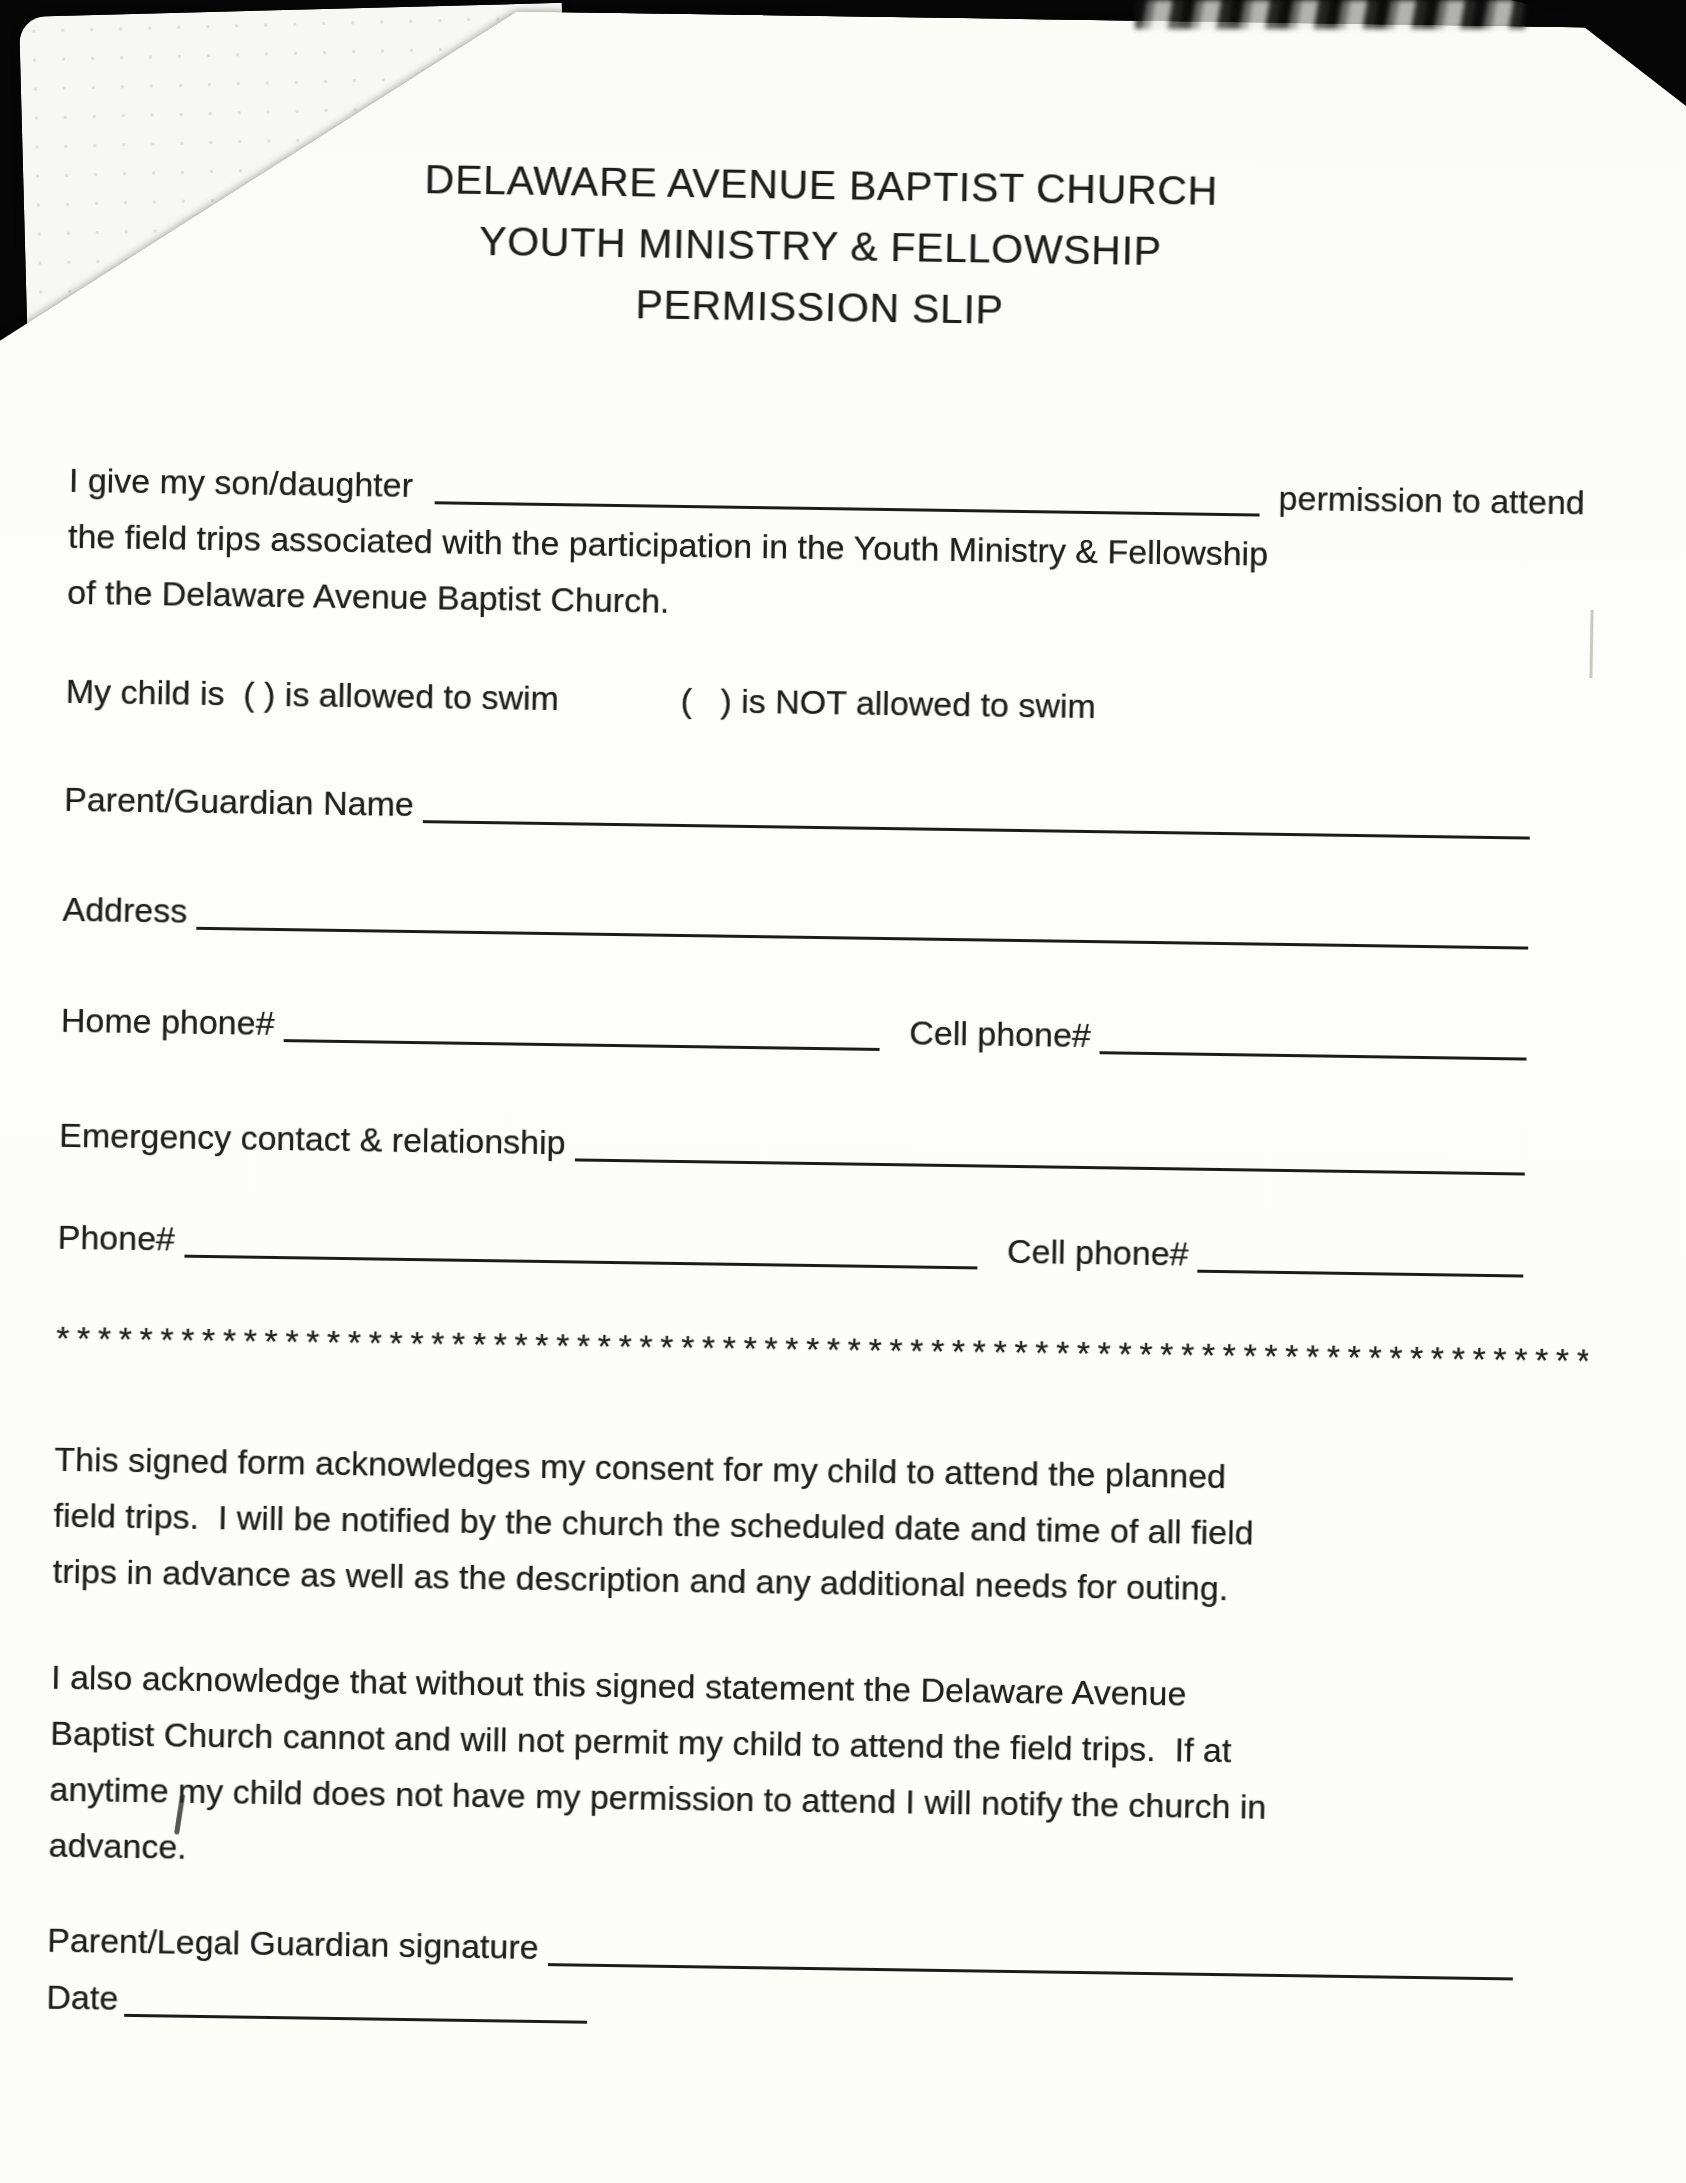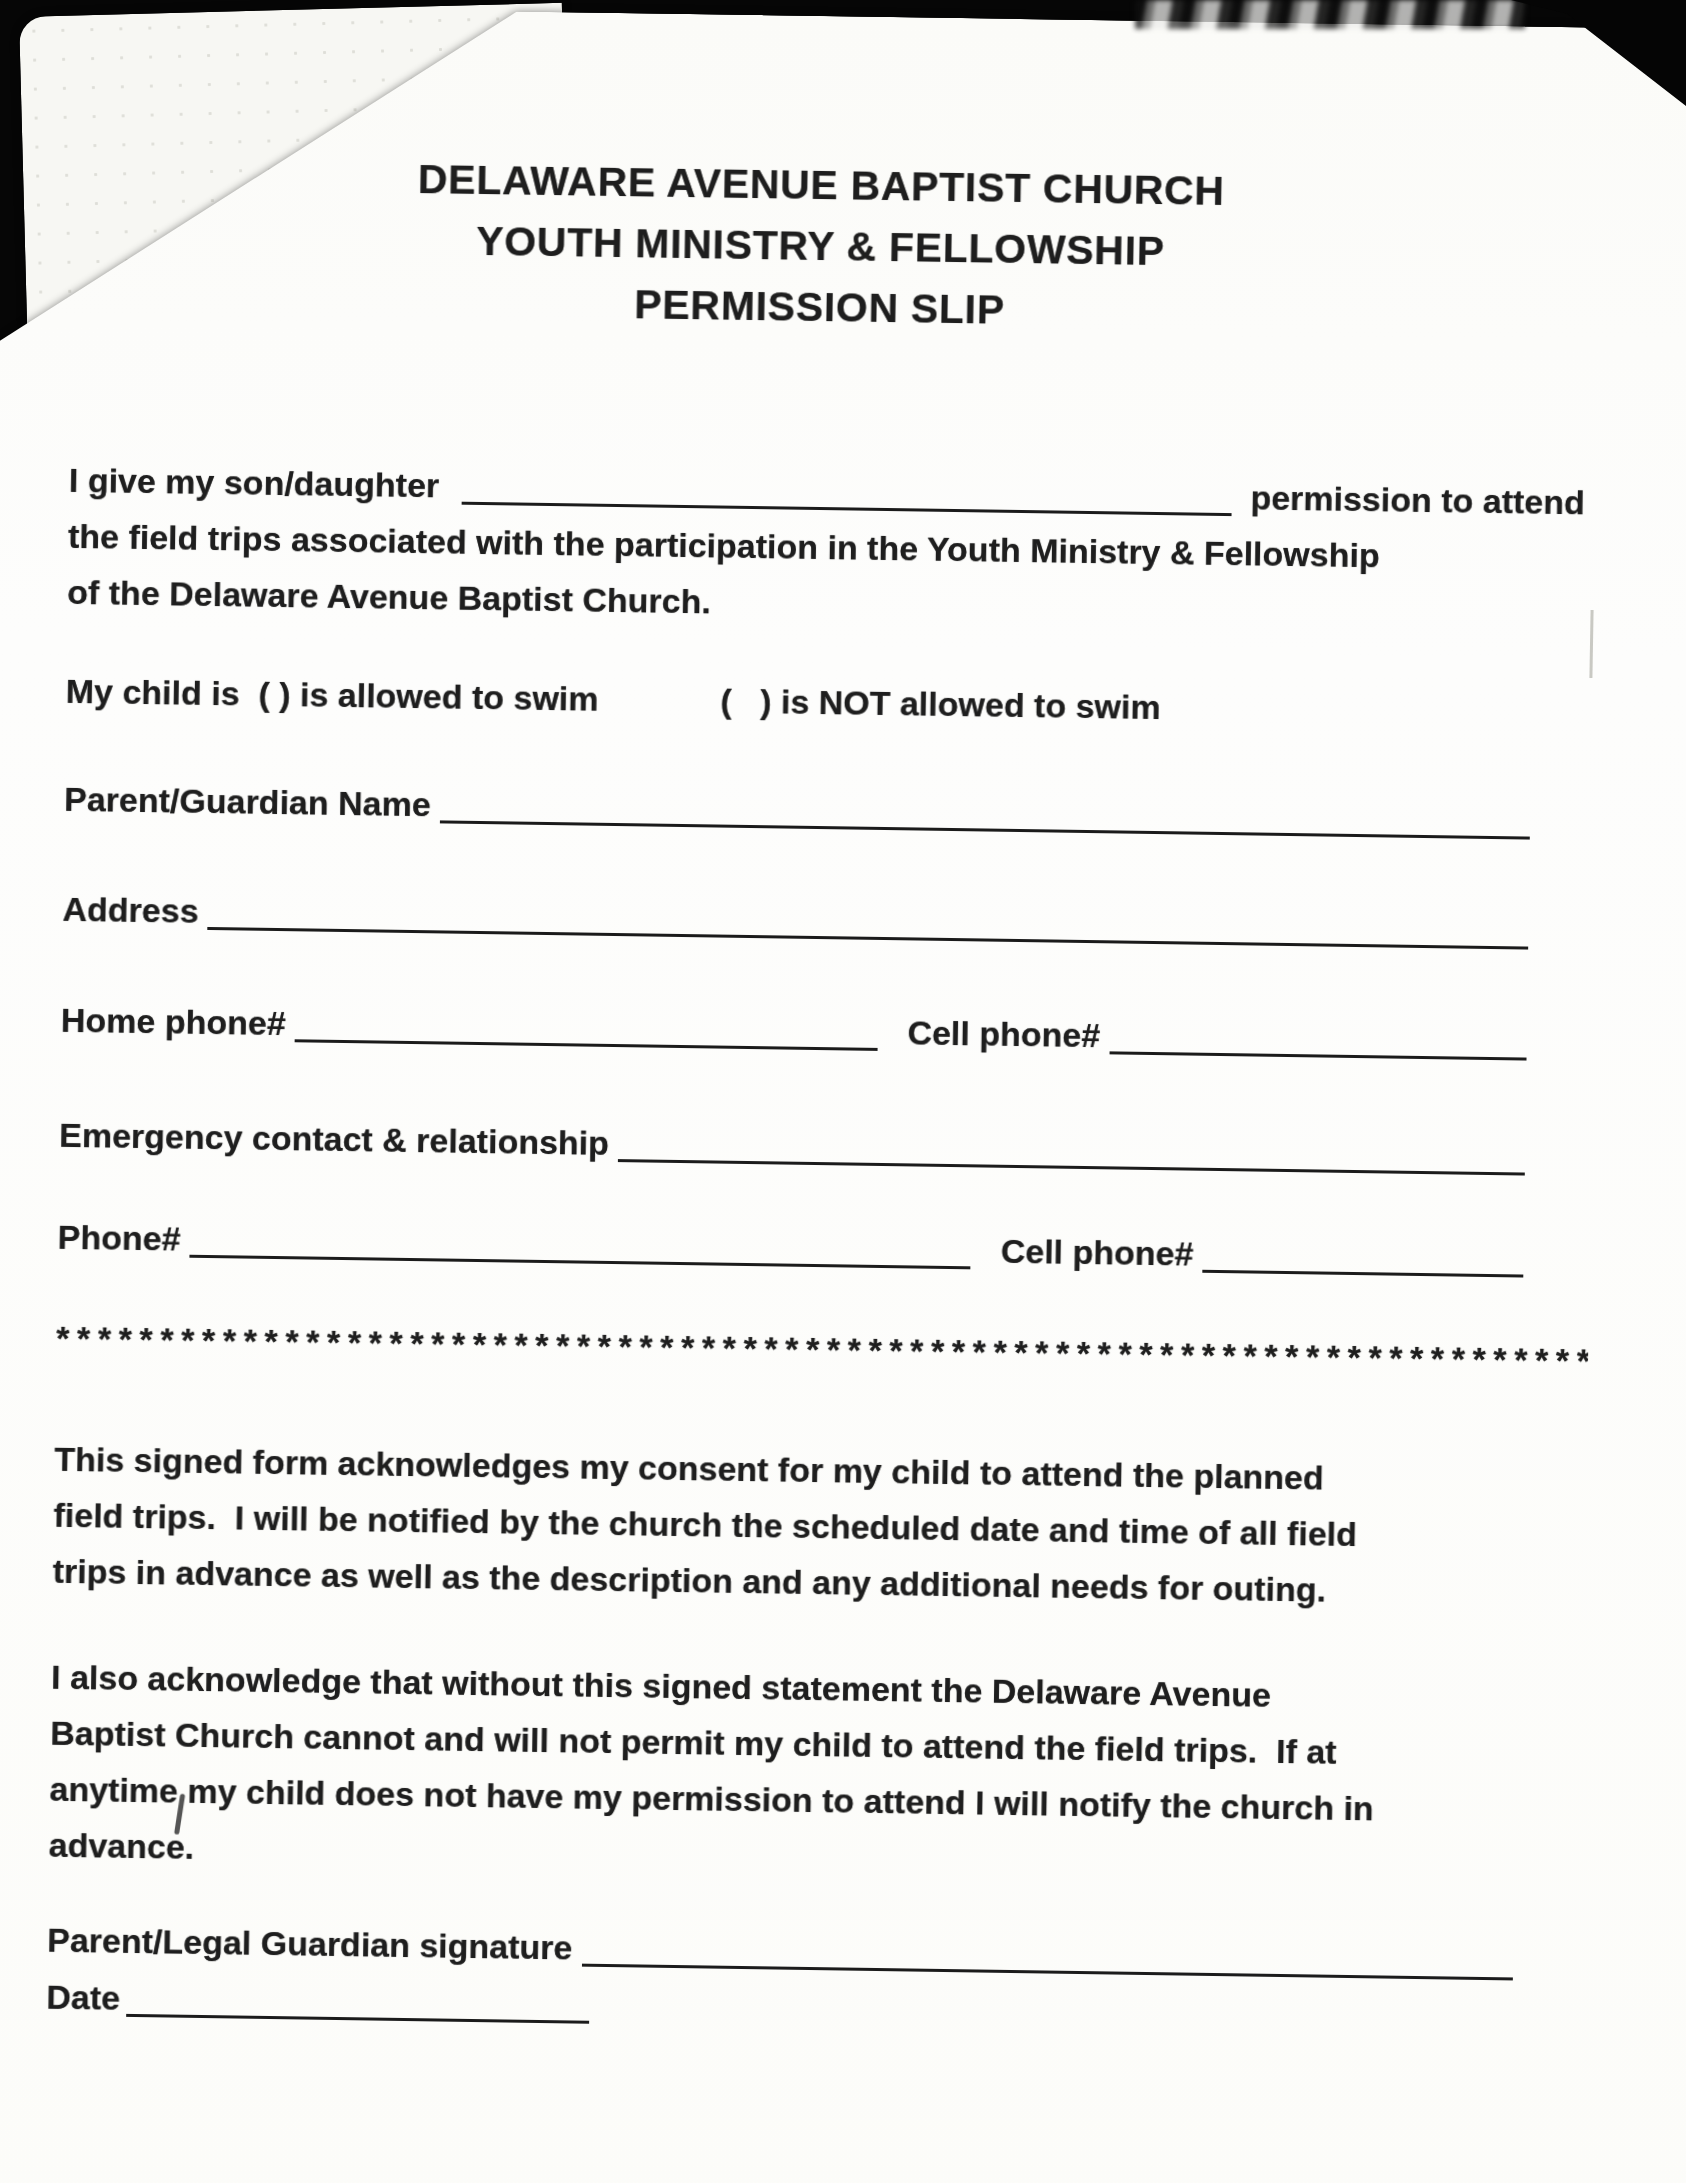--- a/index.html
+++ b/index.html
@@ -1,16 +1,16 @@
 <!DOCTYPE html>
 <html style="font-size:10.6px"><head>
 <meta charset="utf-8">
 <style>
   html,body{margin:0;padding:0;width:1687px;height:2183px;overflow:hidden;background:#060606;}
-  .scene{position:absolute;inset:0;font-family:"Liberation Sans",sans-serif;color:#1e1e1e;font-weight:bold;}
+  .scene{position:absolute;inset:0;font-family:"Liberation Sans",sans-serif;color:#1e1e1e;}
 
   
   .under-sheet{position:absolute;left:18.5px;top:16.5px;width:543px;height:1019px;
     background-color:#f7f7f3;
     background-image:radial-gradient(circle, rgba(160,160,148,0.28) 1.3px, transparent 2px);
     background-size:29px 29px;
     border-top-left-radius:26.5px;
     transform:rotate(-1.5deg);transform-origin:0 0;
     box-shadow:0 0 9.3px rgba(0,0,0,0.45);}
 

